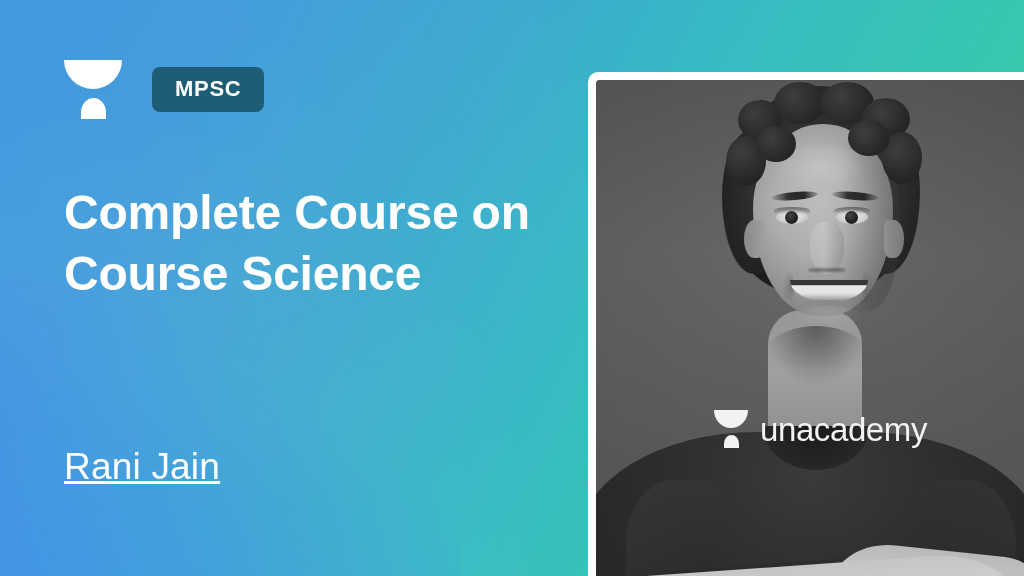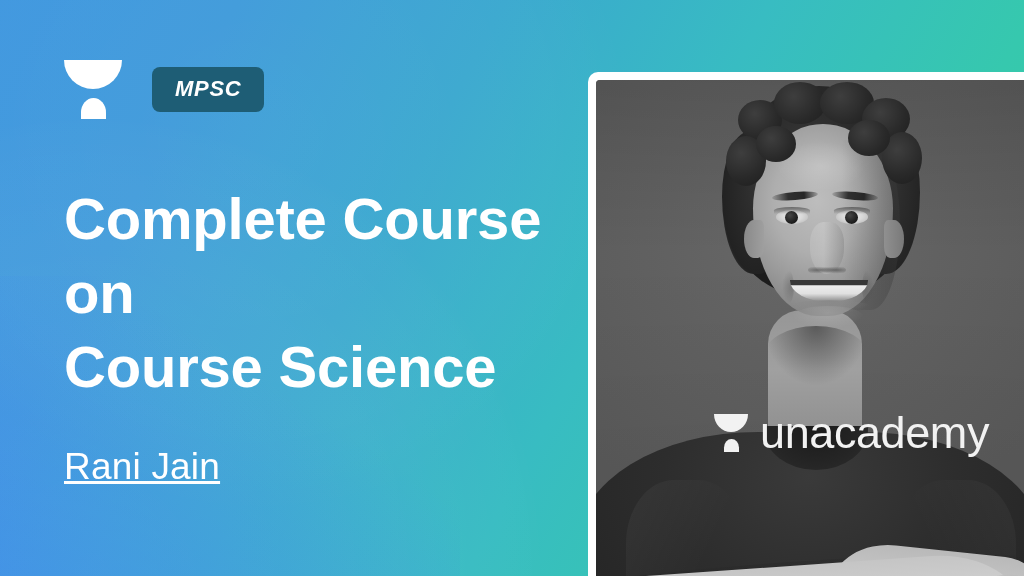--- a/index.html
+++ b/index.html
@@ -96,29 +96,28 @@
     align-items:center; justify-content:center;
     height:45px;
     padding:0 23px;
     border-radius:8px;
     background:#1e5d75;
     color:#ffffff;
     font-size:22px;
     font-weight:bold;
     letter-spacing:0.7px;
     line-height:1;
-    font-style:italic;
   }
 
   #course-title {
     position:absolute;
     left:64px; top:182px;
     width:510px;
     color:#ffffff;
-    font-size:58px;
+    font-size:48px;
     font-weight:bold;
     line-height:1.28;
     letter-spacing:-0.2px;
   }
   #course-title .tline { display:block; }
 
   #instructor-name {
     position:absolute;
     left:64px; top:445px;
     color:#ffffff;
@@ -376,21 +375,21 @@
     border-radius:0 0 17px 17px / 0 0 18px 18px;
   }
   .shirt-foot {
     position:absolute; left:10px; top:25px;
     width:15px; height:13px;
     background:#f2f2f2;
     border-radius:8px 8px 0 0 / 9px 9px 0 0;
   }
   .shirt-word {
     color:#f2f2f2;
-    font-size:45px;
+    font-size:33px;
     font-weight:500;
     letter-spacing:-0.4px;
     line-height:1;
   }
 
   
   .p-arm {
     position:absolute;
     background:linear-gradient(to bottom, #c9c4bd 0%, #d6d1cb 35%, #b9b4ad 100%);
   }

